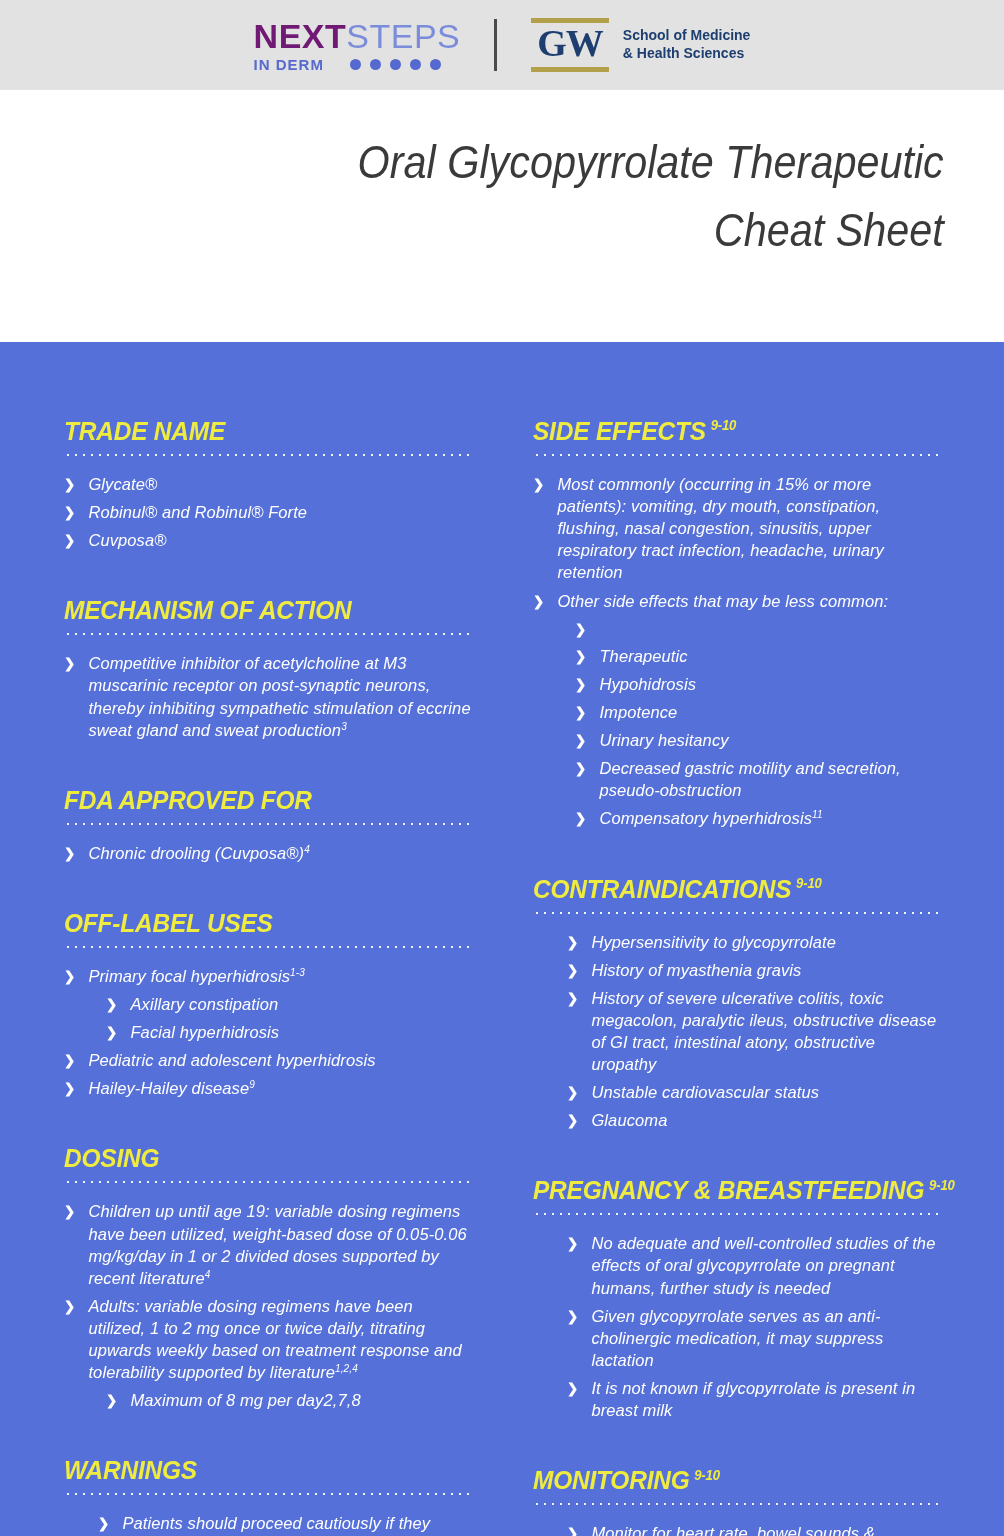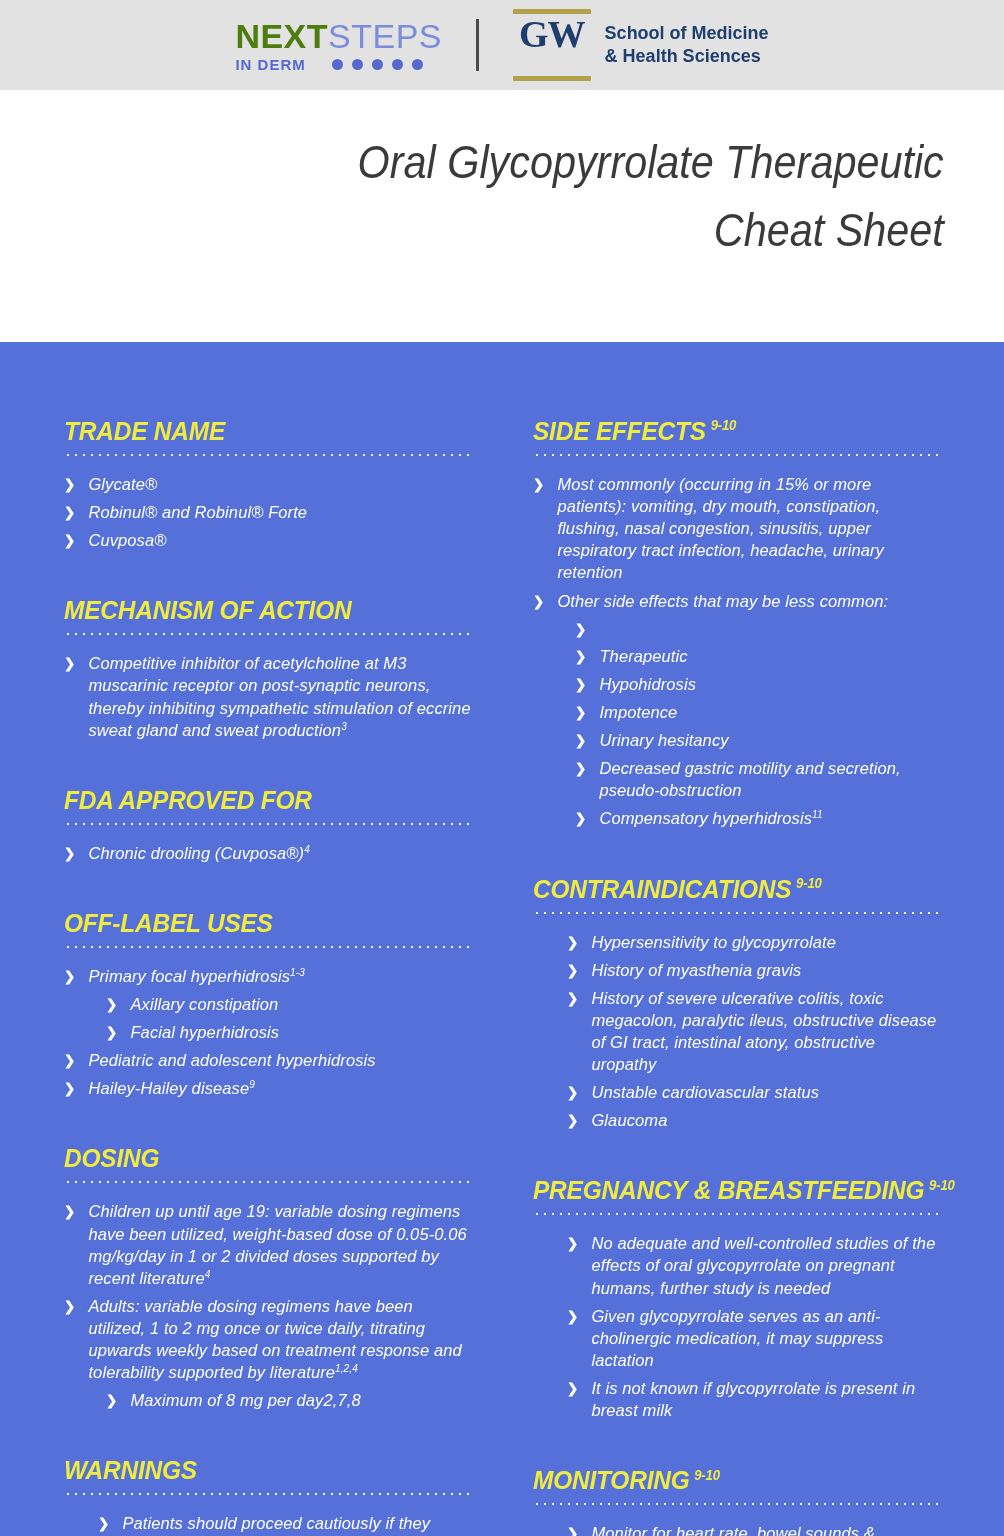--- a/index.html
+++ b/index.html
@@ -11,35 +11,35 @@
     font-family:"Liberation Sans",sans-serif;
     overflow:hidden;
   }
   
   .brandband{
     height:90px;background:#e2e2e2;
     display:flex;align-items:center;justify-content:center;gap:34px;
   }
   .nextsteps{display:flex;flex-direction:column;line-height:1;}
   .ns-top{font-size:34px;letter-spacing:.5px;}
-  .ns-next{font-weight:bold;color:#4d7c0f;}
+  .ns-next{font-weight:bold;color:#701a75;}
   .ns-steps{font-weight:300;color:#7b8cdb;}
   .ns-bottom{display:flex;align-items:center;gap:26px;margin-top:4px;}
   .ns-inderm{font-size:15px;font-weight:bold;color:#5569cf;letter-spacing:1px;}
   .ns-dots{display:flex;gap:9px;}
   .ns-dot{width:11px;height:11px;border-radius:50%;background:#5569cf;}
   .brand-divider{width:3px;height:52px;background:#4a4a4a;}
   .gwlogo{display:flex;align-items:center;gap:14px;}
   .gw-mark{
     border-top:5px solid #b3a04b;border-bottom:5px solid #b3a04b;
-    padding:1px 6px 21px;
+    padding:1px 6px 4px;
     font-family:"Liberation Serif",serif;font-weight:bold;
     font-size:38px;color:#1d3e6f;line-height:1.05;letter-spacing:-1px;
   }
-  .gw-school{font-size:18px;font-weight:bold;color:#1d3e6f;line-height:1.25;}
+  .gw-school{font-size:14px;font-weight:bold;color:#1d3e6f;line-height:1.25;}
   
   .titleband{height:252px;background:#ffffff;text-align:right;}
   .doc-title{
     margin:0;padding-top:38px;
     font-style:italic;font-weight:500;color:#3a3a3a;
     font-size:47px;line-height:1.45;
     transform:scaleX(.88);transform-origin:50% 0;
     font-stretch:condensed;
   }
   .byline{

